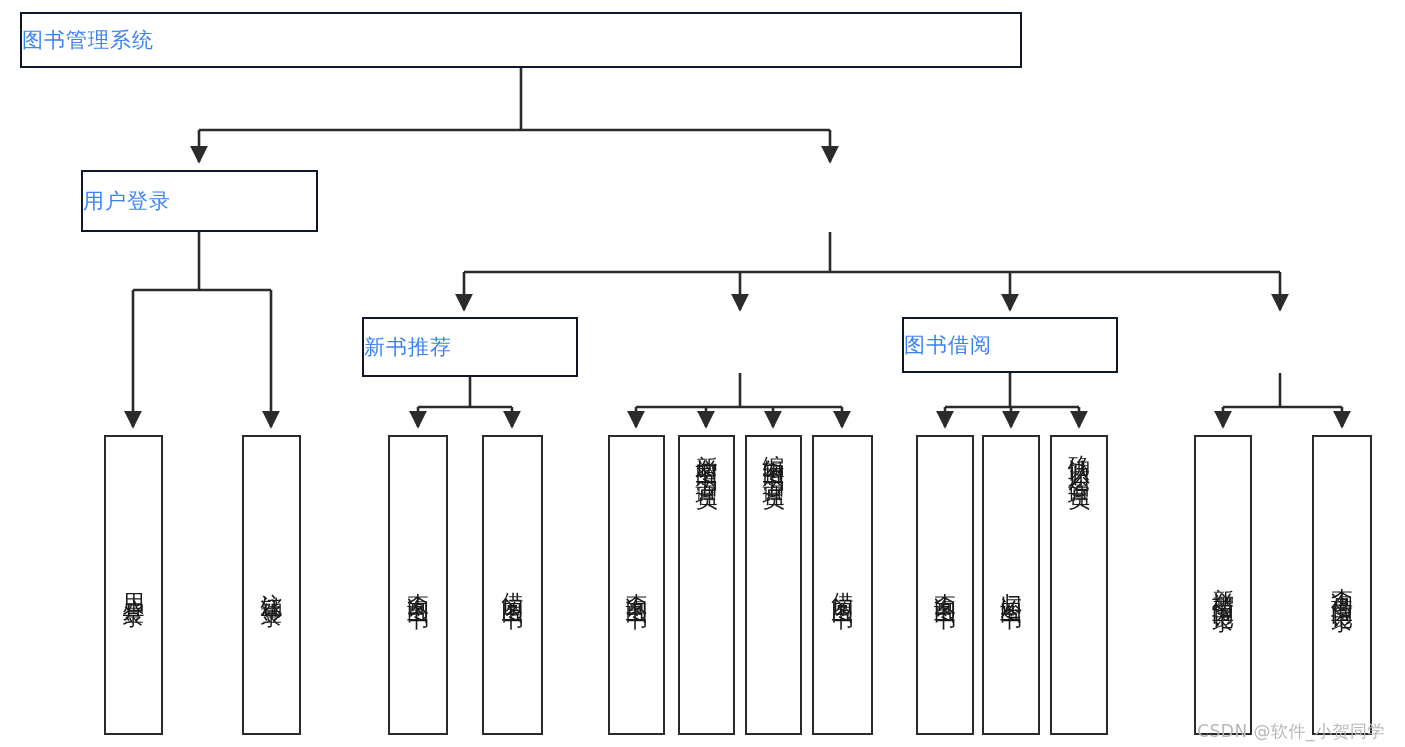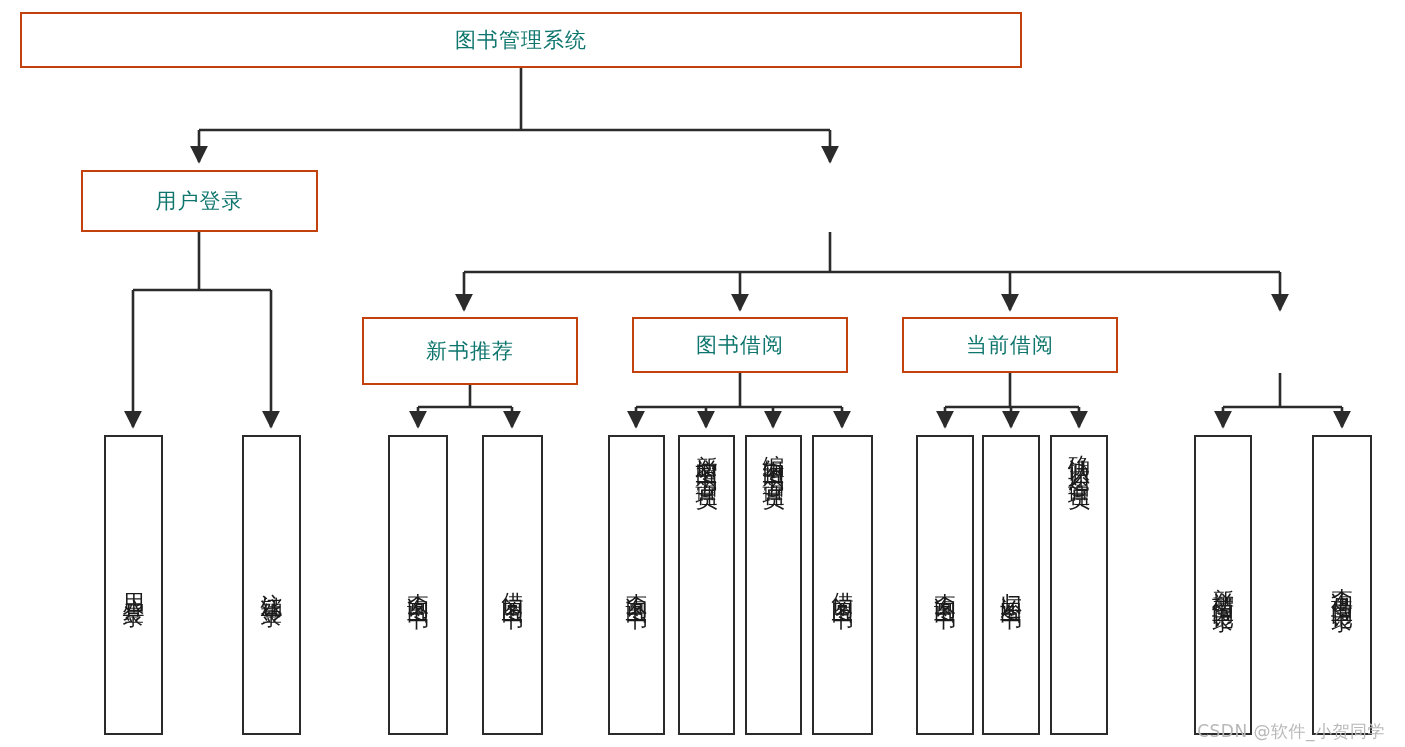--- a/index.html
+++ b/index.html
@@ -22,26 +22,25 @@
   svg.layer {
     position: absolute;
     left: 0;
     top: 0;
     width: 1405px;
     height: 747px;
   }
   .node-box {
     position: absolute;
     box-sizing: border-box;
-    border: 2px solid #c2410c;
+    border: 2px solid #0f172a;
     background: #ffffff;
     display: flex;
     align-items: center;
-    justify-content: center;
-    color: #0f766e;
+    color: #3b82f6;
   }
   .node-h {
     font-size: 21px;
     letter-spacing: 1px;
     white-space: nowrap;
   }
   .leaf-box {
     position: absolute;
     box-sizing: border-box;
     border: 2px solid #2b2b2b;
@@ -129,28 +128,25 @@
   </svg>
 
   <div class="node-box" id="root-node" style="left: 20px; top: 12px; width: 1002px; height: 56px;">
     <span class="node-h">图书管理系统</span>
   </div>
 
   <div class="node-box" id="l1-0" style="left: 81px; top: 170px; width: 237px; height: 62px;">
     <span class="node-h">用户登录</span>
   </div>
 
-  <div class="node-box" id="l2-0" style="left: 362px; top: 317px; width: 216px; height: 68px;">
+  <div class="node-box" id="l2-0" style="left: 362px; top: 317px; width: 216px; height: 60px;">
     <span class="node-h">新书推荐</span>
   </div>
-  <div class="node-box" id="l2-1" style="left: 632px; top: 317px; width: 216px; height: 56px;">
+  <div class="node-box" id="l2-2" style="left: 902px; top: 317px; width: 216px; height: 56px;">
     <span class="node-h">图书借阅</span>
-  </div>
-  <div class="node-box" id="l2-2" style="left: 902px; top: 317px; width: 216px; height: 56px;">
-    <span class="node-h">当前借阅</span>
   </div>
 
   <div class="leaf-box centered" id="leaf-0" style="left: 104px; top: 435px; width: 59px; height: 300px;">
     <span class="leaf-text">用户登录</span>
   </div>
   <div class="leaf-box centered" id="leaf-1" style="left: 242px; top: 435px; width: 59px; height: 300px;">
     <span class="leaf-text">注销登录</span>
   </div>
   <div class="leaf-box centered" id="leaf-2" style="left: 388px; top: 435px; width: 60px; height: 300px;">
     <span class="leaf-text">查询图书</span>

